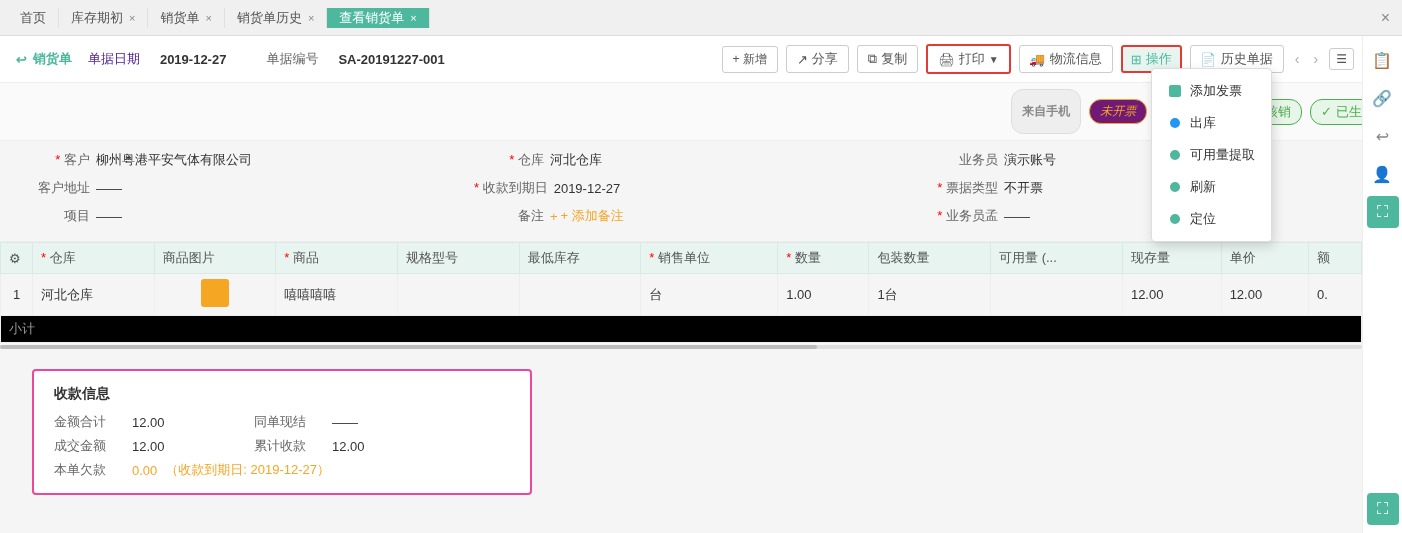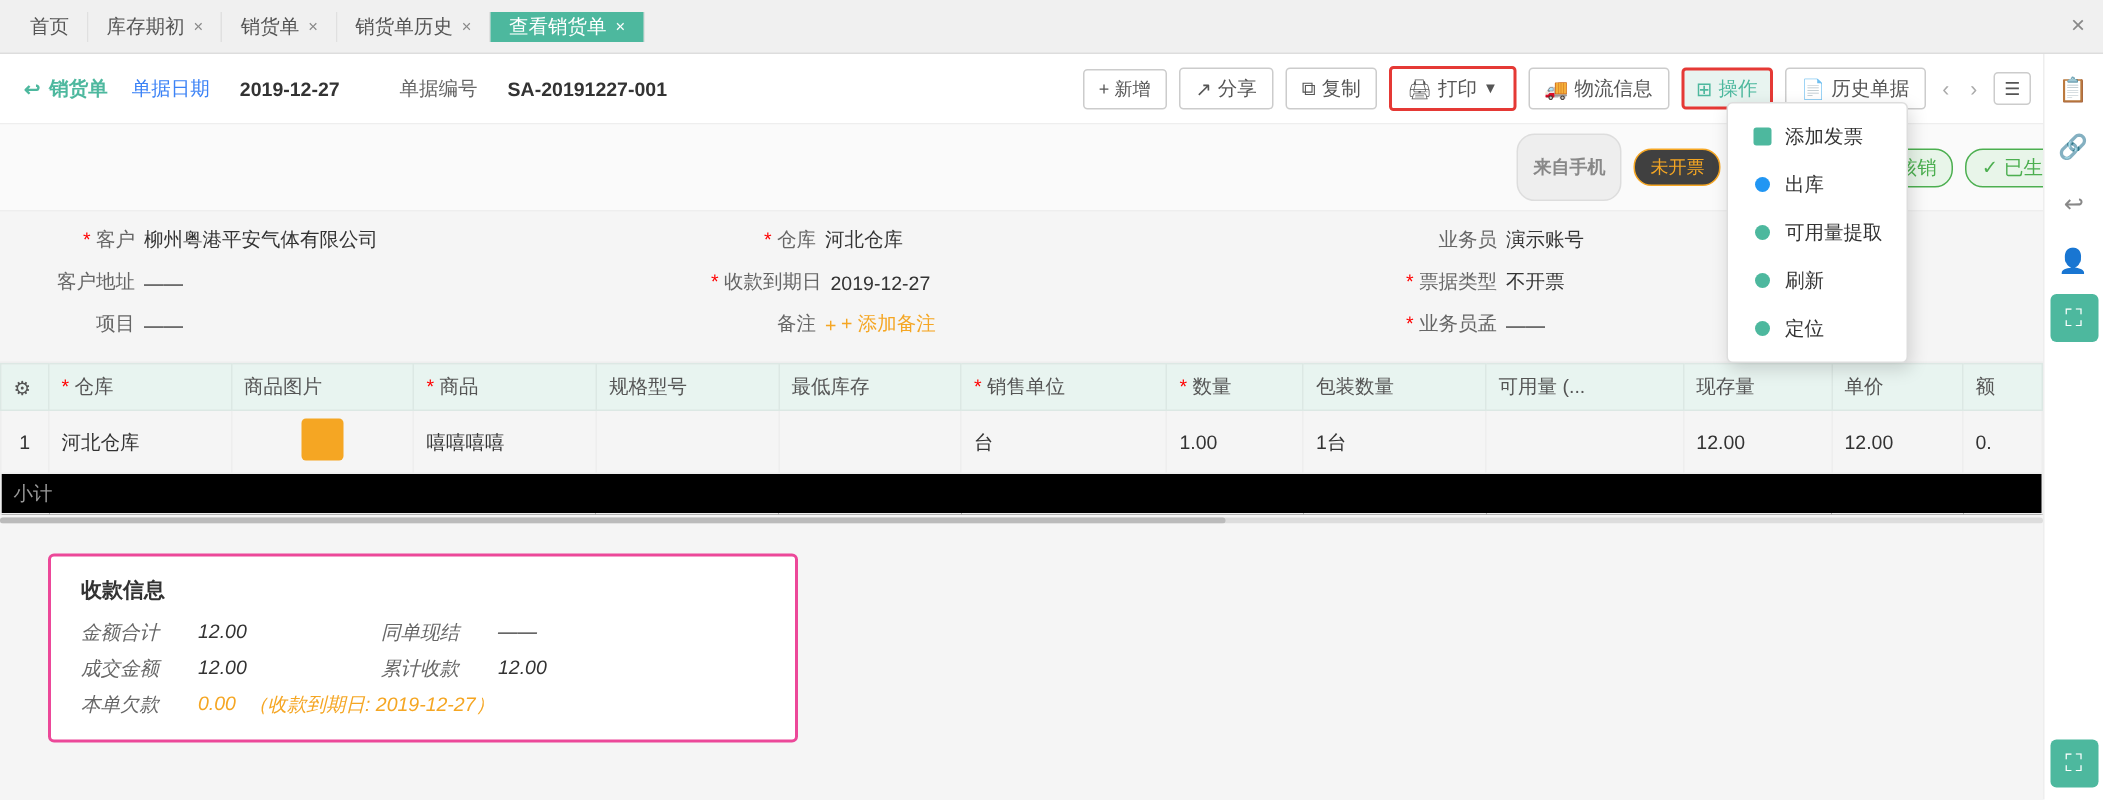--- a/index.html
+++ b/index.html
@@ -46,21 +46,21 @@
       border-radius: 3px; cursor: pointer; background: #fff; color: #555; font-size: 12px;
       white-space: nowrap;
     }
 
     
     .status-bar {
       display: flex; align-items: center; gap: 8px; padding: 6px 16px; background: #fafafa;
       border-bottom: 1px solid #eee; justify-content: flex-end;
     }
     .badge-gray { background: #eee; color: #888; border: 1px solid #ddd; }
-    .badge-orange { background: #404040; color: #f5a623; border: 1px solid #f5a623; }
+    .badge-orange { background: #701a75; color: #f5a623; border: 1px solid #f5a623; font-style: italic; }
     .badge-success { background: #e8f5e9; color: #4caf50; border: 1px solid #4caf50; }
 
     
     .form-section {
       padding: 12px 20px; border-bottom: 1px solid #eee;
     }
     .form-row {
       display: flex; margin-bottom: 10px; gap: 0;
     }
     .form-field {
@@ -101,21 +101,21 @@
       position: relative;
     }
 
     
     .payment-box {
       margin: 12px 16px; border: 2px solid #ec4899; border-radius: 4px; padding: 14px 20px;
       background: #fff; display: inline-block; min-width: 500px;
     }
     .payment-title { font-weight: bold; font-size: 14px; margin-bottom: 10px; color: #333; }
     .payment-grid { display: grid; grid-template-columns: 200px 250px; gap: 6px 0; }
-    .payment-row { display: flex; gap: 8px; font-style: italic; }
+    .payment-row { display: flex; align-items: center; gap: 8px; }
     .payment-label { color: #666; min-width: 70px; }
     .payment-value { color: #333; }
     .payment-value.orange { color: #f5a623; }
 
     
     .right-sidebar {
       position: fixed; right: 0; top: 36px; width: 40px;
       background: #fff; border-left: 1px solid #eee; display: flex; flex-direction: column;
       align-items: center; padding: 8px 0; gap: 6px; height: calc(533px - 36px);
     }
@@ -184,21 +184,21 @@
   </div>
   <span class="tab-close-btn">×</span>
 </div>
 
 <div class="doc-header" style="background:#fff; border-bottom:1px solid #eee;">
   <div class="doc-title">
     <span style="color:#4db89e;">↩</span>
     <span style="color:#4db89e; font-weight:bold;">销货单</span>
   </div>
   <div class="doc-meta">
-    <span style="color:#3b82f6;">单据日期</span>
+    <span style="color:#4c1d95;">单据日期</span>
     <strong>2019-12-27</strong>
     <span style="color:#666; margin-left:20px;">单据编号</span>
     <strong>SA-20191227-001</strong>
   </div>
   <div class="action-bar">
     <button class="btn">+ 新增</button>
     <button class="btn">
       <span>↗</span>
       <span>分享</span>
     </button>

